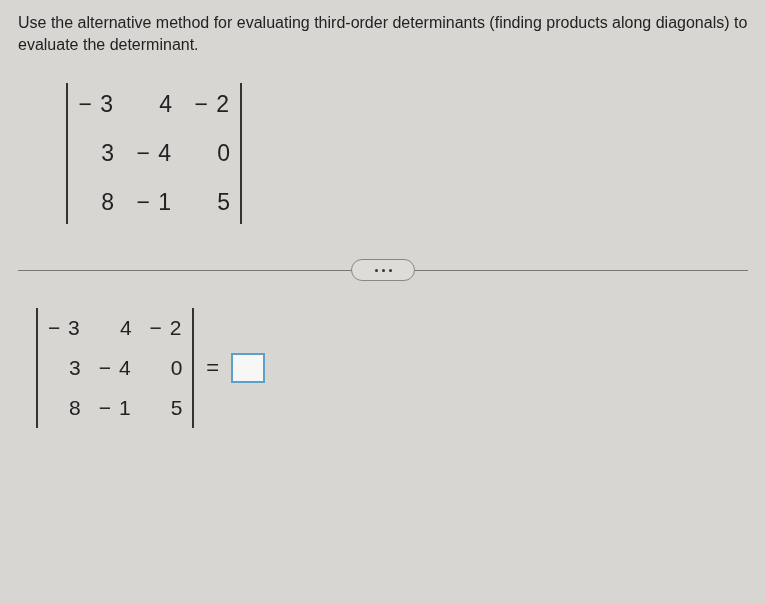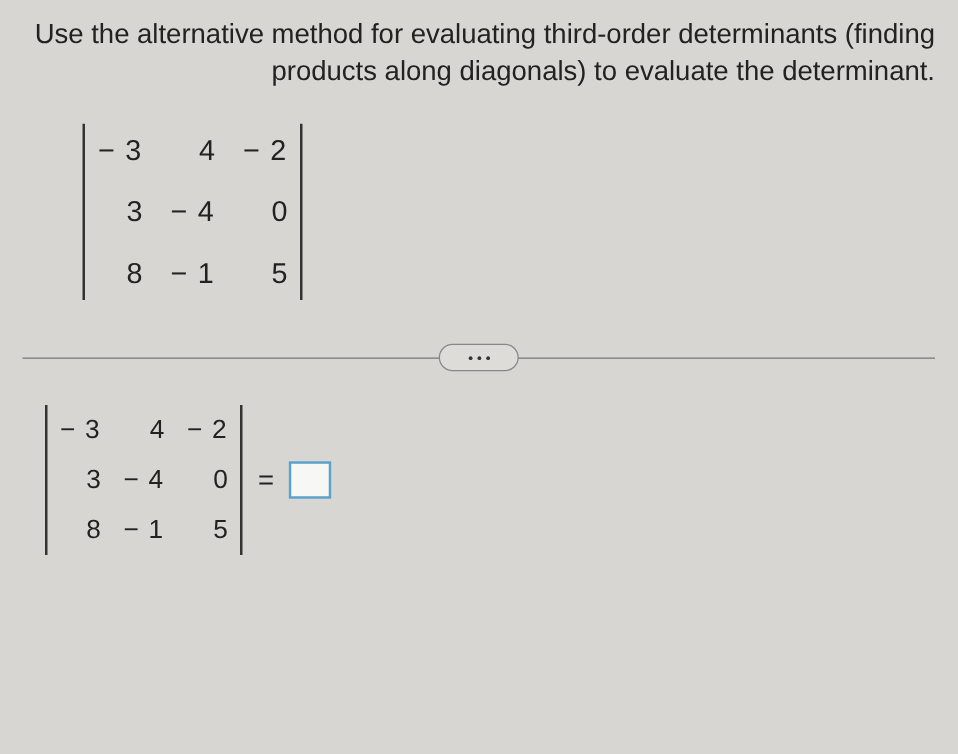--- a/index.html
+++ b/index.html
@@ -10,24 +10,23 @@
     body {
       width: 766px;
       height: 603px;
       background: #d8d6d3;
       font-family: Arial, Helvetica, sans-serif;
       color: #222;
       padding: 12px 18px;
       position: relative;
     }
     .question-text {
-      font-size: 22px;
+      font-size: 16px;
       line-height: 1.35;
       margin-bottom: 28px;
-      text-align: right;
     }
     .matrix-block-1 {
       margin-left: 48px;
       display: inline-block;
     }
     .det {
       display: inline-flex;
       align-items: center;
       vertical-align: middle;
     }

